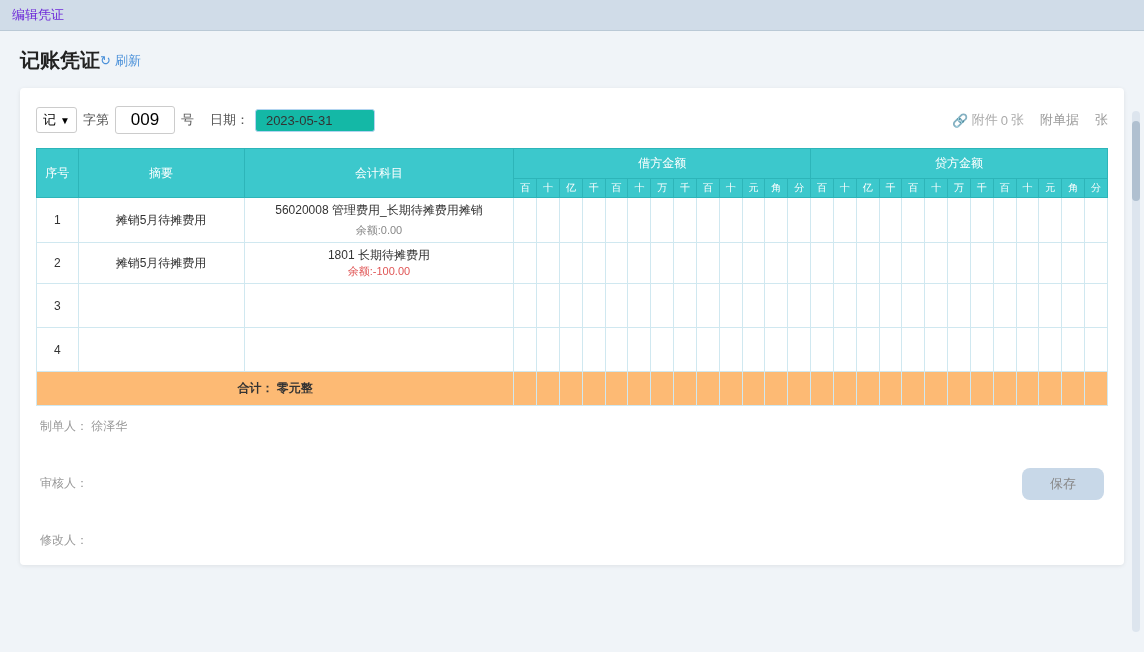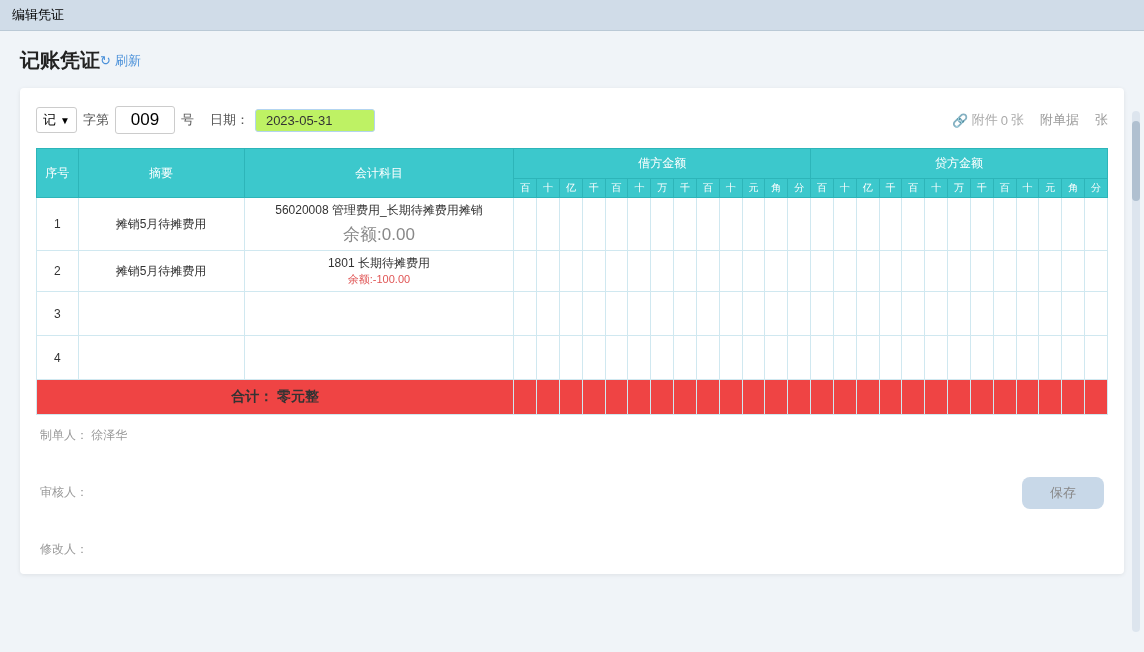--- a/index.html
+++ b/index.html
@@ -15,21 +15,21 @@
       width: 1144px;
       height: 652px;
       background: #f0f4f8;
       display: flex;
       flex-direction: column;
     }
     .title-bar {
       background: #d0dce8;
       padding: 6px 12px;
       font-size: 13px;
-      color: #000000;
+      color: #6d28d9;
       border-bottom: 1px solid #bac9d6;
       flex-shrink: 0;
     }
     .main-content {
       flex: 1;
       padding: 16px 20px;
       overflow: auto;
       position: relative;
     }
     .page-header {
@@ -93,21 +93,21 @@
       width: 60px;
       text-align: center;
       background: #fff;
     }
     .date-field {
       border: 1px solid #b3d4f0;
       border-radius: 3px;
       padding: 3px 10px;
       font-size: 13px;
       width: 120px;
-      background: #bef264;
+      background: #14b8a6;
       color: #333;
     }
     .attachment-area {
       margin-left: auto;
       display: flex;
       align-items: center;
       gap: 16px;
       color: #999;
       font-size: 13px;
     }
@@ -148,35 +148,35 @@
     .col-seq { width: 40px; }
     .col-summary { width: 160px; }
     .col-account { width: 260px; }
     .col-digit { width: 22px; min-width: 22px; }
     .account-cell {
       text-align: left;
       font-size: 12px;
     }
     .balance-text {
       color: #888;
-      font-size: 17px;
+      font-size: 11px;
       margin-top: 4px;
     }
     .balance-red {
       color: #e05555;
       font-size: 11px;
     }
     .summary-text {
       text-align: left;
       font-size: 12px;
     }
     .total-row td {
-      background: #ef4444;
+      background: #fdba74;
       padding: 8px 6px;
-      font-size: 14px;
+      font-size: 12px;
     }
     .total-label {
       text-align: left;
       font-weight: bold;
     }
     .footer-row {
       display: flex;
       align-items: center;
       justify-content: space-between;
       margin-top: 12px;

